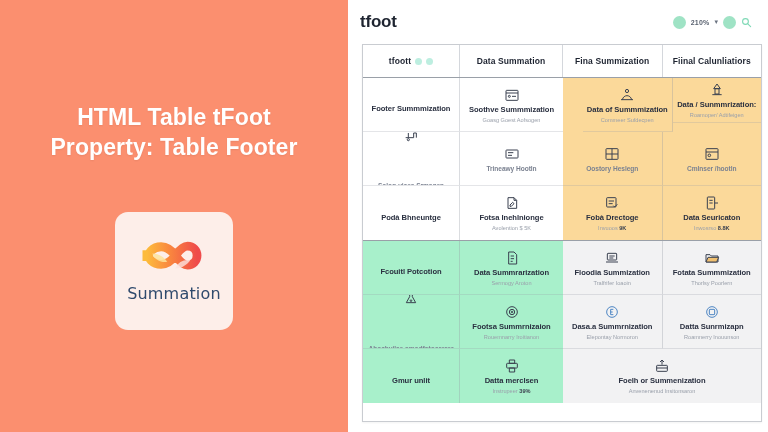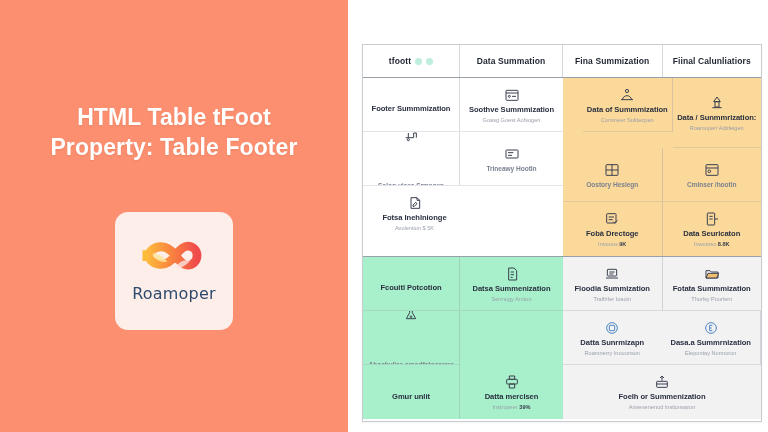--- a/index.html
+++ b/index.html
@@ -157,26 +157,42 @@
         <linearGradient id="lg" x1="0" y1="0" x2="1" y2="0">
           <stop offset="0%" stop-color="#fdbb3c"></stop>
           <stop offset="48%" stop-color="#f9843f"></stop>
           <stop offset="100%" stop-color="#ef4b4b"></stop>
         </linearGradient>
       </defs>
       <path d="M32 31c0-12 9-21 21-21 10 0 16 6 22 14 5 7 10 13 17 13 8 0 14-6 14-14s-6-14-14-14c-7 0-12 6-17 13-6 8-12 14-22 14-12 0-21-9-21-21z" fill="none" stroke="url(#lg)" stroke-width="13" stroke-linecap="round" transform="translate(-12,0)"></path>
       <path d="M28 20c10 0 18 6 22 12-8 2-18-2-22-12z" fill="#fde39a" opacity=".85"></path>
       <path d="M62 42c10 0 18-6 22-12-8-2-18 2-22 12z" fill="#fbe3e0" opacity=".8"></path>
     </svg>
-    <div id="logo-word">Roamoper</div>
+    <div id="logo-word">Summation</div>
   </div>
 </div>
 
 <div id="right-panel">
 
+  <div id="app-header">
+    <div id="app-title">tfoot</div>
+
+    <div id="header-controls">
+      <div class="round-chip"></div>
+      <div id="zoom-value">210%</div>
+      <div id="zoom-caret">▾</div>
+      <div class="round-chip"></div>
+      <span id="search-icon-wrap">
+        <svg width="11" height="11" viewBox="0 0 16 16">
+          <circle cx="6.5" cy="6.5" r="4.2" fill="none" stroke="#7fd9b6" stroke-width="1.6"></circle>
+          <line x1="9.6" y1="9.6" x2="14" y2="14" stroke="#7fd9b6" stroke-width="1.6" stroke-linecap="round"></line>
+        </svg>
+      </span>
+    </div>
+  </div>
 
   <div id="data-table">
 
     <div id="table-head">
       <div class="head-cell c1">
         <span>tfoott</span>
         <span class="hdr-dot"></span>
         <span class="hdr-dot"></span>
       </div>
       <div class="head-cell c2">Data Summation</div>
@@ -228,20 +244,31 @@
                   <svg width="16" height="16" viewBox="0 0 24 24" fill="none" stroke="#3a4150" stroke-width="1.5">
                     <rect x="3" y="6" width="18" height="12" rx="1"></rect>
                     <line x1="6" y1="10" x2="14" y2="10"></line>
                     <line x1="6" y1="14" x2="12" y2="14"></line>
                   </svg>
                 </div>
                 <div class="cell-title faint">Trineawy Hootln</div>
               </div>
             </div>
             <div class="srow">
+              <div class="cell c1" style="height: 54px;">
+                <div class="cell-icon">
+                  <svg width="16" height="16" viewBox="0 0 24 24" fill="none" stroke="#3a4150" stroke-width="1.5">
+                    <rect x="3" y="5" width="18" height="14" rx="1"></rect>
+                    <line x1="7" y1="10" x2="17" y2="10"></line>
+                    <line x1="7" y1="14" x2="14" y2="14"></line>
+                  </svg>
+                </div>
+                <div class="cell-title blurry">Podà Bhneuntge</div>
+                <div class="cell-sub blurry">Trintoays <b>8.9K</b></div>
+              </div>
               <div class="cell c2" style="height: 54px;">
                 <div class="cell-icon">
                   <svg width="16" height="16" viewBox="0 0 24 24" fill="none" stroke="#3a4150" stroke-width="1.5">
                     <path d="M6 4h9l4 4v12H6z"></path>
                     <path d="M15 4v4h4"></path>
                     <path d="M9 15l4-4 2 2-4 4H9z"></path>
                   </svg>
                 </div>
                 <div class="cell-title blurry">Fotsa Inehlnionge</div>
                 <div class="cell-sub blurry">Avolention $ 5K</div>
@@ -254,21 +281,21 @@
                 <div class="cell-icon">
                   <svg width="16" height="16" viewBox="0 0 24 24" fill="none" stroke="#3a4150" stroke-width="1.5">
                     <circle cx="12" cy="6" r="2.4"></circle>
                     <path d="M5 19c1-4 4-6 7-6s6 2 7 6"></path>
                     <line x1="3" y1="19" x2="21" y2="19"></line>
                   </svg>
                 </div>
                 <div class="cell-title blurry">Data of Summmization</div>
                 <div class="cell-sub blurry">Commeer Sufdecpen</div>
               </div>
-              <div class="cell c4" style="height: 70px;">
+              <div class="cell c4" style="height: 45px;">
                 <div class="cell-icon">
                   <svg width="16" height="16" viewBox="0 0 24 24" fill="none" stroke="#3a4150" stroke-width="1.5">
                     <path d="M12 3l5 7H7z"></path>
                     <rect x="9" y="10" width="6" height="8"></rect>
                     <line x1="5" y1="19" x2="19" y2="19"></line>
                   </svg>
                 </div>
                 <div class="cell-title blurry">Data / Sunmmrization:</div>
                 <div class="cell-sub blurry">Roamoper/ Adtifeigen</div>
               </div>
@@ -340,34 +367,45 @@
               </div>
               <div class="cell c2" style="height: 54px;">
                 <div class="cell-icon">
                   <svg width="16" height="16" viewBox="0 0 24 24" fill="none" stroke="#3a4150" stroke-width="1.5">
                     <path d="M7 3h8l4 4v14H7z"></path>
                     <line x1="10" y1="9" x2="15" y2="9"></line>
                     <line x1="10" y1="13" x2="15" y2="13"></line>
                     <line x1="10" y1="17" x2="13" y2="17"></line>
                   </svg>
                 </div>
-                <div class="cell-title blurry">Datsa Summenization</div>
+                <div class="cell-title blurry">Data Summrarization</div>
                 <div class="cell-sub blurry">Sermogy Aroton</div>
               </div>
             </div>
             <div class="srow">
               <div class="cell c1" style="height: 54px;">
                 <div class="cell-icon">
                   <svg width="16" height="16" viewBox="0 0 24 24" fill="none" stroke="#3a4150" stroke-width="1.5">
                     <path d="M10 3v7L5 19h14l-5-9V3"></path>
                     <line x1="9" y1="3" x2="15" y2="3"></line>
                     <circle cx="12" cy="16" r="1.2"></circle>
                   </svg>
                 </div>
                 <div class="cell-title faint">Abochvilae smodfotoorerer</div>
+              </div>
+              <div class="cell c2" style="height: 54px;">
+                <div class="cell-icon">
+                  <svg width="16" height="16" viewBox="0 0 24 24" fill="none" stroke="#3a4150" stroke-width="1.5">
+                    <circle cx="12" cy="12" r="8"></circle>
+                    <circle cx="12" cy="12" r="4"></circle>
+                    <circle cx="12" cy="12" r="1.2"></circle>
+                  </svg>
+                </div>
+                <div class="cell-title blurry">Footsa Summrnizaion</div>
+                <div class="cell-sub blurry">Rouemnarry Iroitianon</div>
               </div>
             </div>
             <div class="srow">
               <div class="cell c1" style="height: 54px;">
                 <div class="cell-icon">
                   <svg width="16" height="16" viewBox="0 0 24 24" fill="none" stroke="#3a4150" stroke-width="1.5">
                     <rect x="4" y="3" width="16" height="18" rx="1"></rect>
                     <rect x="7" y="6" width="10" height="3"></rect>
                     <circle cx="8.5" cy="13" r="1"></circle>
                     <circle cx="12" cy="13" r="1"></circle>
@@ -411,39 +449,39 @@
                   <svg width="16" height="16" viewBox="0 0 24 24" fill="none" stroke="#3a4150" stroke-width="1.5">
                     <path d="M3 7h6l2 2h10v9H3z"></path>
                     <path d="M3 18l3-7h16l-3 7z" fill="#f0c070" stroke="#3a4150"></path>
                   </svg>
                 </div>
                 <div class="cell-title blurry">Fotata Summmization</div>
                 <div class="cell-sub blurry">Thorlsy Poorlern</div>
               </div>
             </div>
             <div class="srow">
+              <div class="cell c3" style="height: 54px;">
+                <div class="cell-icon">
+                  <svg width="16" height="16" viewBox="0 0 24 24" fill="none" stroke="#3a4150" stroke-width="1.5">
+                    <circle cx="12" cy="12" r="8" stroke="#4e86c4"></circle>
+                    <path d="M14 8h-4v8h4M10 12h3" stroke="#4e86c4"></path>
+                  </svg>
+                </div>
+                <div class="cell-title blurry">Dasa.a Summrnization</div>
+                <div class="cell-sub blurry">Elepontay Normoron</div>
+              </div>
               <div class="cell c4" style="height: 54px;">
                 <div class="cell-icon">
                   <svg width="16" height="16" viewBox="0 0 24 24" fill="none" stroke="#3a4150" stroke-width="1.5">
                     <circle cx="12" cy="12" r="8" stroke="#4e86c4"></circle>
                     <rect x="8" y="8" width="8" height="8" rx="1" stroke="#4e86c4"></rect>
                   </svg>
                 </div>
                 <div class="cell-title blurry">Datta Sunrmizapn</div>
                 <div class="cell-sub blurry">Roamnerry Inouunson</div>
-              </div>
-              <div class="cell c3" style="height: 54px;">
-                <div class="cell-icon">
-                  <svg width="16" height="16" viewBox="0 0 24 24" fill="none" stroke="#3a4150" stroke-width="1.5">
-                    <circle cx="12" cy="12" r="8" stroke="#4e86c4"></circle>
-                    <path d="M14 8h-4v8h4M10 12h3" stroke="#4e86c4"></path>
-                  </svg>
-                </div>
-                <div class="cell-title blurry">Dasa.a Summrnization</div>
-                <div class="cell-sub blurry">Elepontay Normoron</div>
               </div>
             </div>
             <div class="srow">
               <div class="cell c4" style="height: 54px;">
                 <div class="cell-icon">
                   <svg width="16" height="16" viewBox="0 0 24 24" fill="none" stroke="#3a4150" stroke-width="1.5">
                     <path d="M12 3v7M9 6l3-3 3 3"></path>
                     <rect x="4" y="11" width="16" height="9" rx="1"></rect>
                     <line x1="4" y1="15" x2="20" y2="15"></line>
                   </svg>

